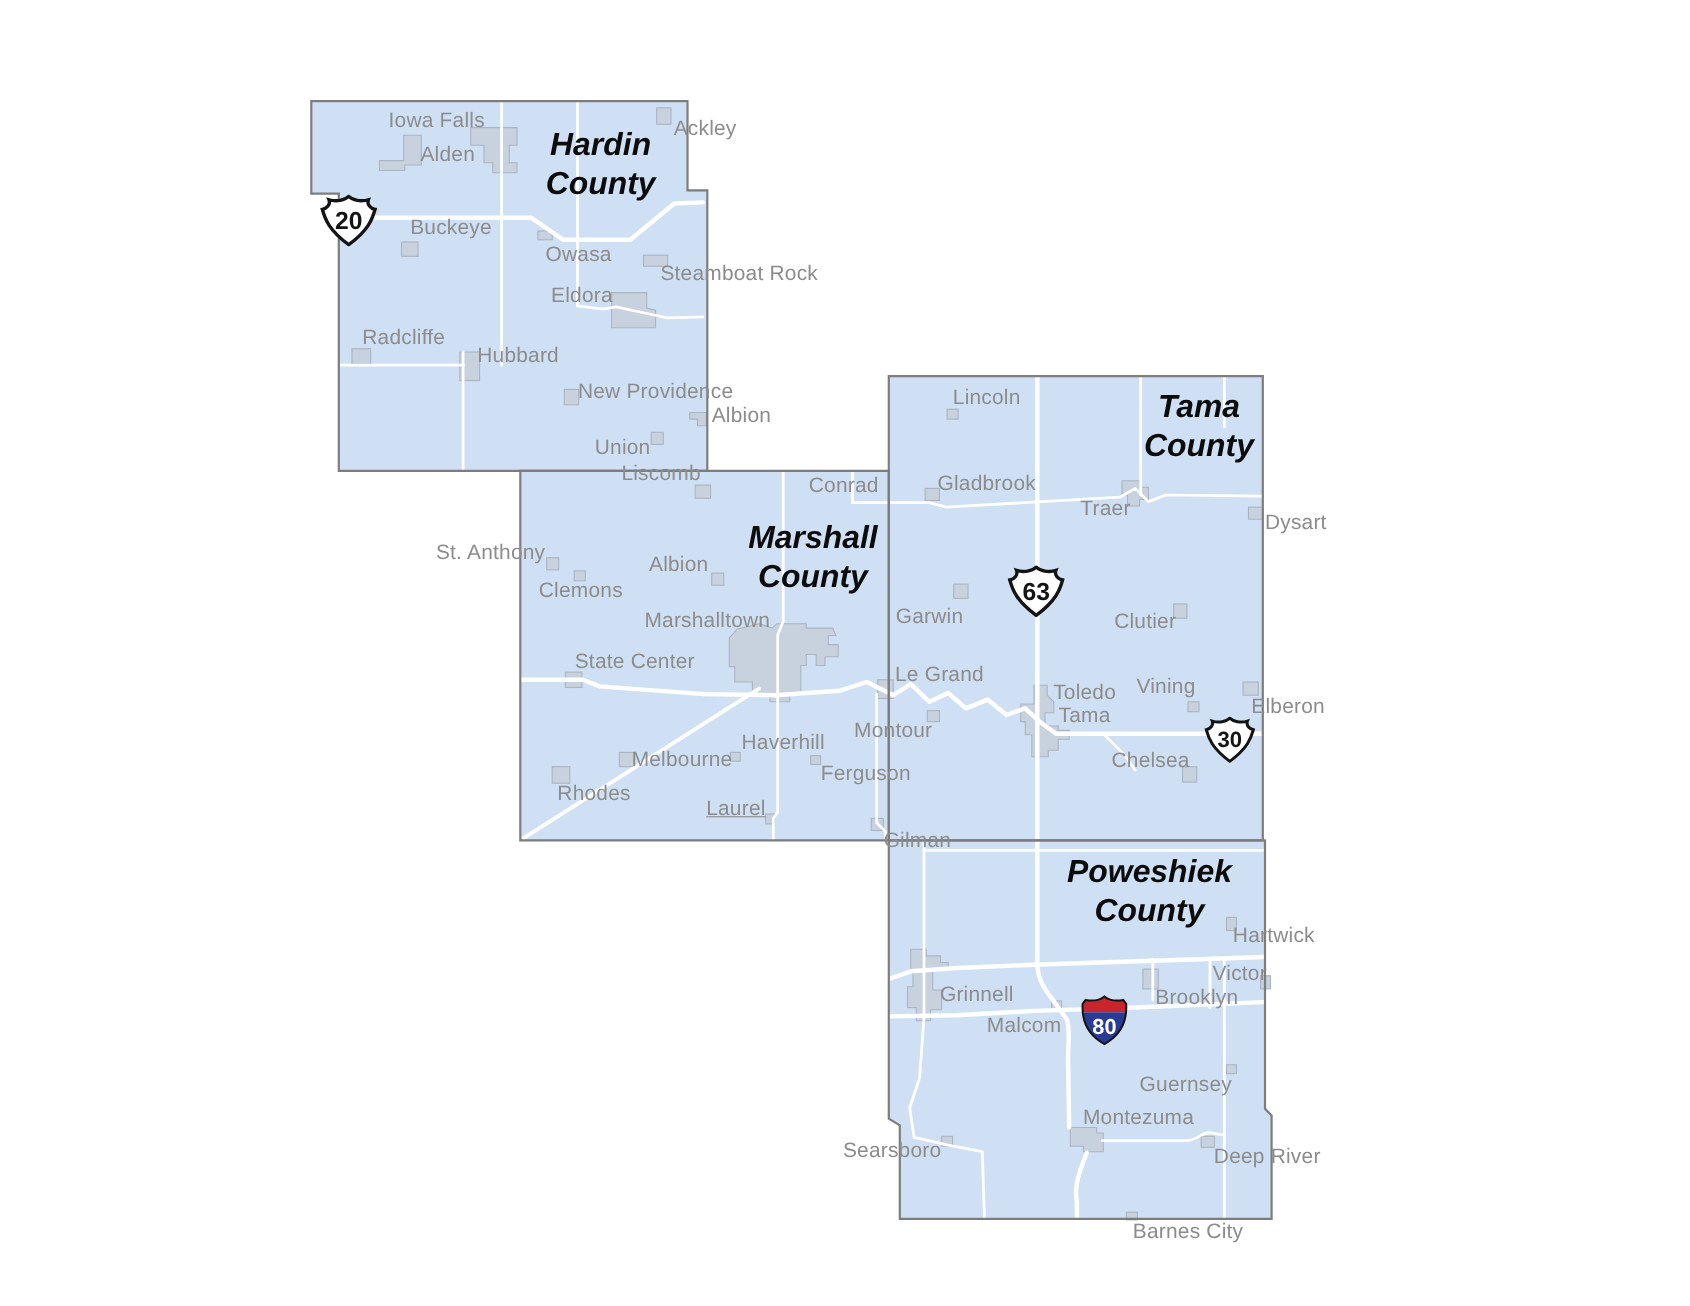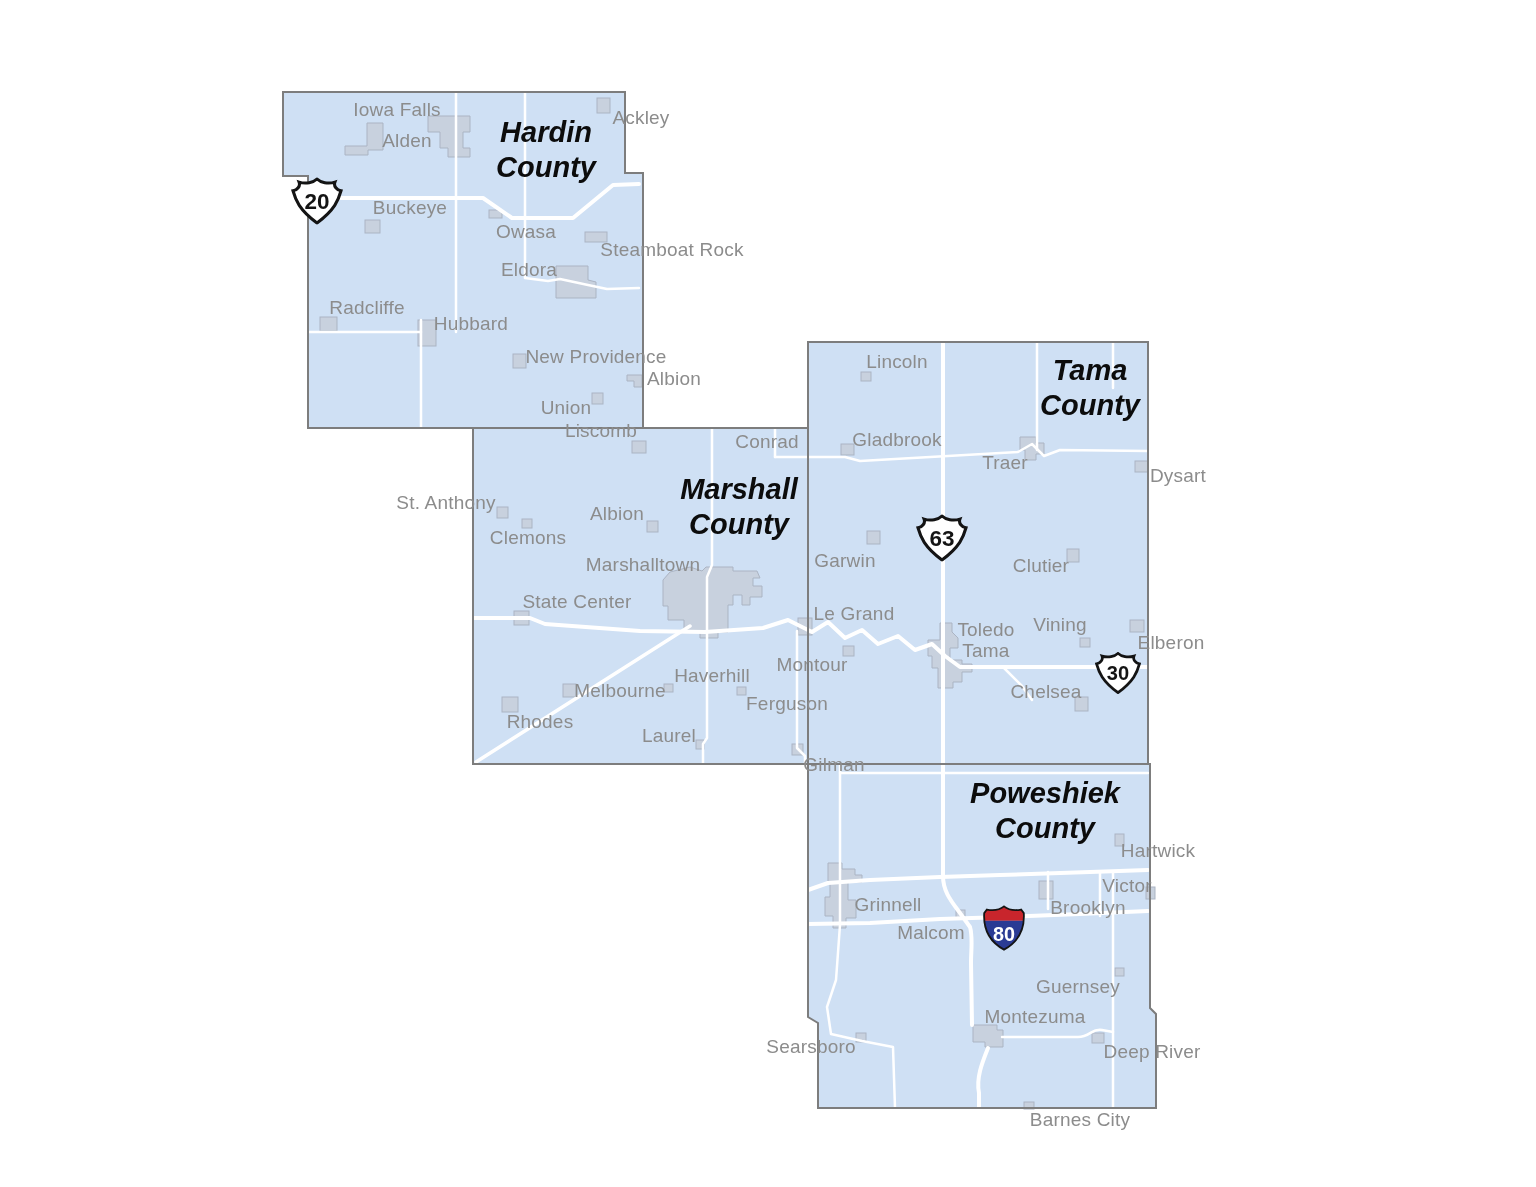--- a/index.html
+++ b/index.html
@@ -145,21 +145,21 @@
       <div class="town-label" style="left: 528px; top: 518px;">Clemons</div>
       <div class="town-label" style="left: 617px; top: 494px;">Albion</div>
       <div class="town-label" style="left: 643px; top: 545px;">Marshalltown</div>
       <div class="town-label" style="left: 577px; top: 582px;">State Center</div>
       <div class="town-label" style="left: 854px; top: 594px;">Le Grand</div>
       <div class="town-label" style="left: 812px; top: 645px;">Montour</div>
       <div class="town-label" style="left: 712px; top: 656px;">Haverhill</div>
       <div class="town-label" style="left: 620px; top: 671px;">Melbourne</div>
       <div class="town-label" style="left: 787px; top: 684px;">Ferguson</div>
       <div class="town-label" style="left: 540px; top: 702px;">Rhodes</div>
-      <div class="town-label" style="left: 669px; top: 716px;">Laurel</div>
+      <div class="town-label" style="left: 669px; top: 716px; text-decoration: underline;">Laurel</div>
       <div class="town-label" style="left: 834px; top: 745px;">Gilman</div>
       <div class="town-label" style="left: 897px; top: 342px;">Lincoln</div>
       <div class="town-label" style="left: 897px; top: 420px;">Gladbrook</div>
       <div class="town-label" style="left: 1005px; top: 443px;">Traer</div>
       <div class="town-label" style="left: 1178px; top: 456px;">Dysart</div>
       <div class="town-label" style="left: 845px; top: 541px;">Garwin</div>
       <div class="town-label" style="left: 1041px; top: 546px;">Clutier</div>
       <div class="town-label" style="left: 1060px; top: 605px;">Vining</div>
       <div class="town-label" style="left: 986px; top: 610px;">Toledo</div>
       <div class="town-label" style="left: 986px; top: 631px;">Tama</div>

